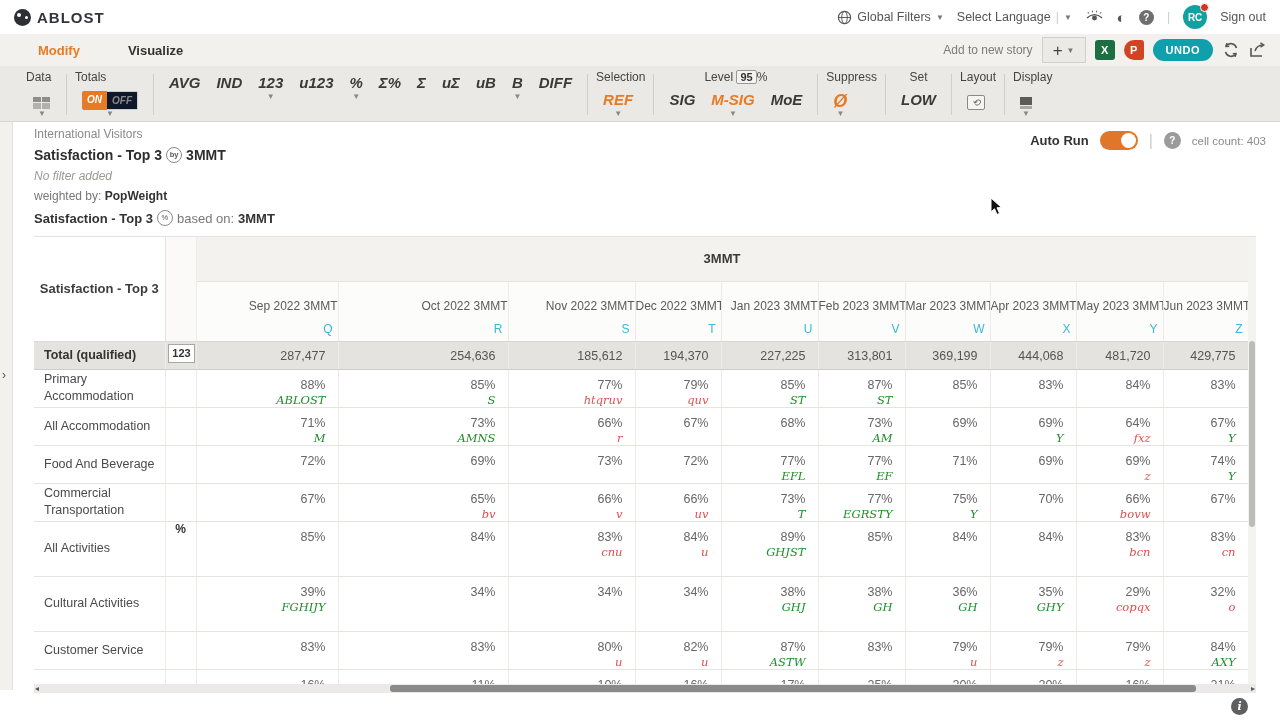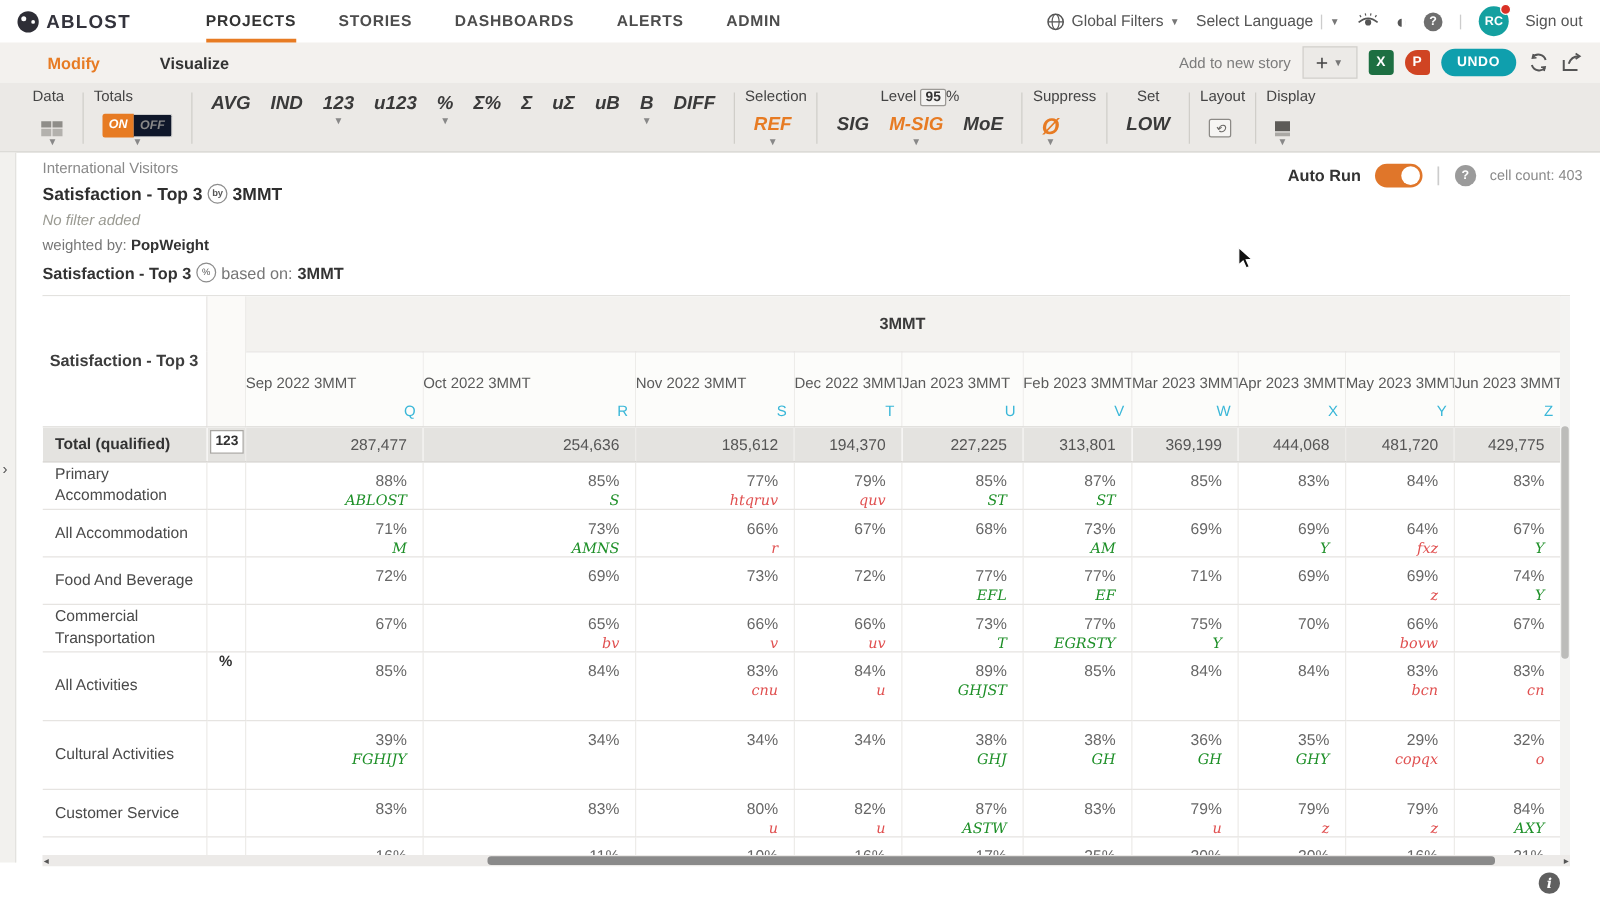--- a/index.html
+++ b/index.html
@@ -103,21 +103,21 @@
   .tablewrap { position:absolute; left:34px; top:236px; width:1222px; height:455px; overflow:hidden;
     border-top:1px solid #e3e2df; }
   table.grid { border-collapse:collapse; table-layout:fixed; width:1214px; }
   .grid th, .grid td { border-right:1px solid #edecE9; border-bottom:1px solid #e6e4e1; vertical-align:top; overflow:hidden; }
   .grid th.corner { background:#fff; border-right:1px solid #e6e4e1; border-bottom:1px solid #dddbd7;
     font-size:13px; font-weight:700; color:#3d3d3d; text-align:center; vertical-align:middle; }
   .grid th.gutterth { background:#fbfaf8; border-bottom:1px solid #dddbd7; }
   .grid th.spanth { background:#f3f2ef; font-size:13px; font-weight:700; color:#3a3a3a; text-align:center;
     vertical-align:middle; border-bottom:1px solid #e6e4e1; height:44px; }
   .grid tr.colhead th { background:#fcfcfa; height:60px; font-weight:400; border-bottom:1px solid #d9d7d3; position:relative; }
-  .hl { font-size:12px; color:#5a5a5a; text-align:left; padding-top:17px; white-space:nowrap; }
+  .hl { font-size:12px; color:#5a5a5a; text-align:right; padding-top:17px; white-space:nowrap; }
   .hlt { position:absolute; right:5px; bottom:5px; font-size:12px; color:#3ab7d8; }
   .grid th.rlabel { background:#fff; font-size:12.5px; font-weight:400; color:#4a4a4a; text-align:left;
     padding:0 4px 0 10px; vertical-align:middle; line-height:1.35; }
   .grid tr.totalrow th, .grid tr.totalrow td { background:#e4e3e0; border-bottom:1px solid #cfcdc9; }
   .grid tr.totalrow th.rlabel { font-weight:700; color:#333; }
   .badge123 { display:inline-block; background:#fff; border:1px solid #a9a7a3; font-size:11px; font-weight:700;
     color:#333; padding:3px 3px; margin:2px 0 0 2px; line-height:1; }
   .gcell { text-align:center; vertical-align:middle; font-size:12px; font-weight:700; color:#333; background:#fff; }
   .cv { text-align:right; padding:8px 12px 0 0; font-size:12.5px; color:#666; }
   tr.totalrow .cv { padding-top:7px; color:#555; }
@@ -141,27 +141,20 @@
 </style>
 </head>
 <body>
 
 <div class="page">
 
   <div class="topnav">
     <div class="brand">
       <span class="logo"></span>
       <span class="brandname">ABLOST</span>
-    </div>
-    <div class="mainnav">
-      <div class="navitem active">PROJECTS</div>
-      <div class="navitem">STORIES</div>
-      <div class="navitem">DASHBOARDS</div>
-      <div class="navitem">ALERTS</div>
-      <div class="navitem">ADMIN</div>
     </div>
     <div class="topright">
       <div class="tr-item">
         <svg width="15" height="15" viewBox="0 0 16 16">
           <circle cx="8" cy="8" r="6.5" fill="none" stroke="#555" stroke-width="1.3"></circle>
           <ellipse cx="8" cy="8" rx="3" ry="6.5" fill="none" stroke="#555" stroke-width="1"></ellipse>
           <line x1="1.5" y1="8" x2="14.5" y2="8" stroke="#555" stroke-width="1"></line>
         </svg>
         <span>Global Filters</span>
         <span class="caret">▼</span>

